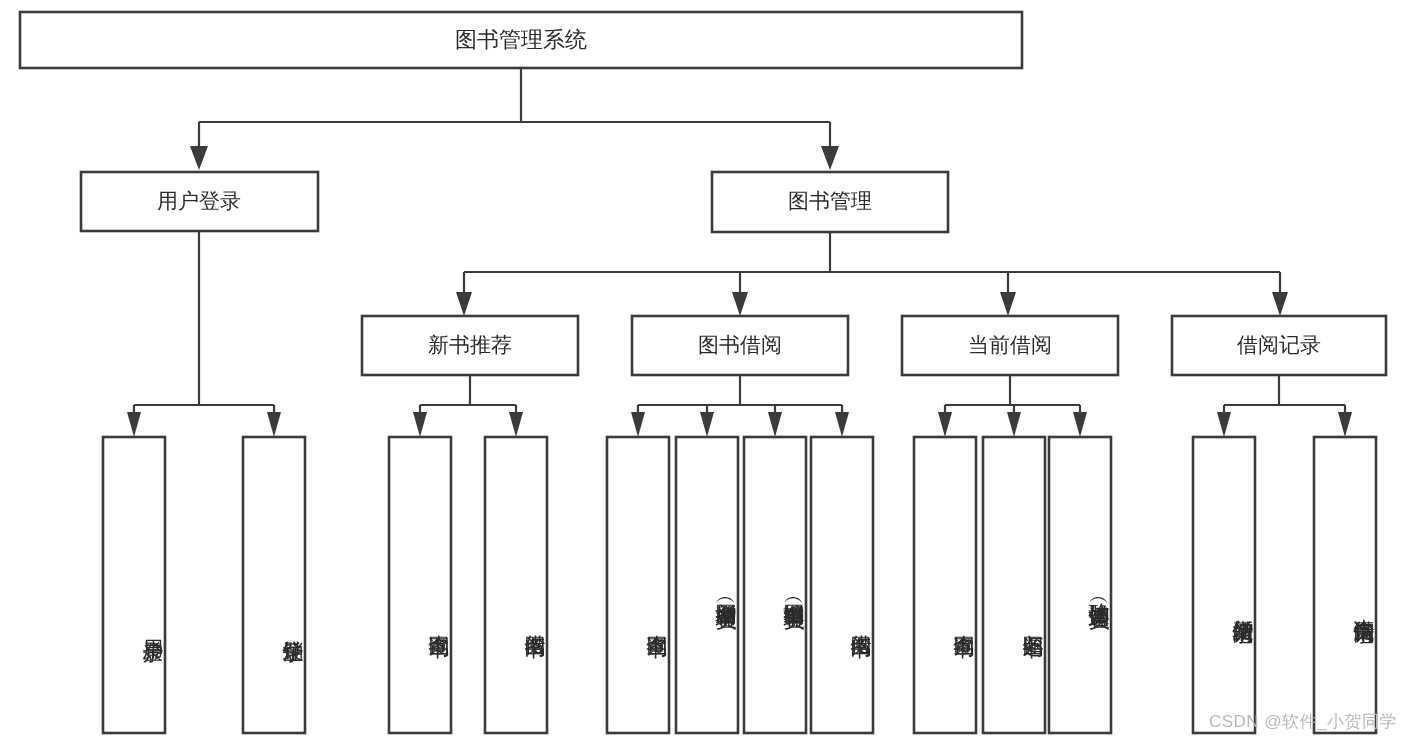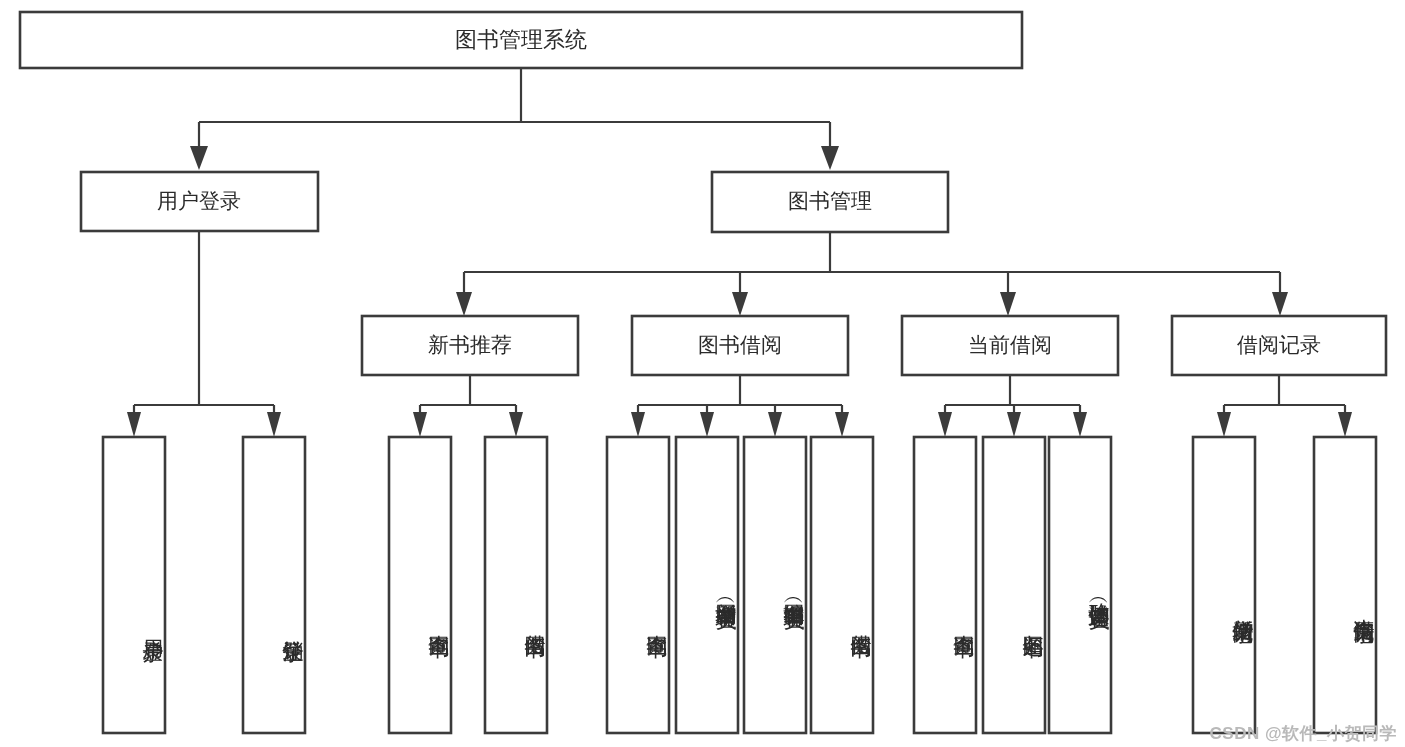--- a/index.html
+++ b/index.html
@@ -64,27 +64,26 @@
     letter-spacing: 1px;
     display: flex;
     align-items: flex-start;
     justify-content: center;
     pointer-events: none;
     text-align: left;
   }
   .watermark {
     position: absolute;
     right: 8px;
-    bottom: 2px;
+    bottom: 14px;
     font-family: "Liberation Sans", "DejaVu Sans", sans-serif;
     font-size: 17px;
     color: #b9b9b9;
     letter-spacing: 0.5px;
     user-select: none;
-    font-weight: bold;
   }
 </style>
 </head>
 <body>
 
 <div id="diagram-root">
 
   <svg class="flow" viewBox="0 0 1405 747" xmlns="http://www.w3.org/2000/svg">
 
     <g>

